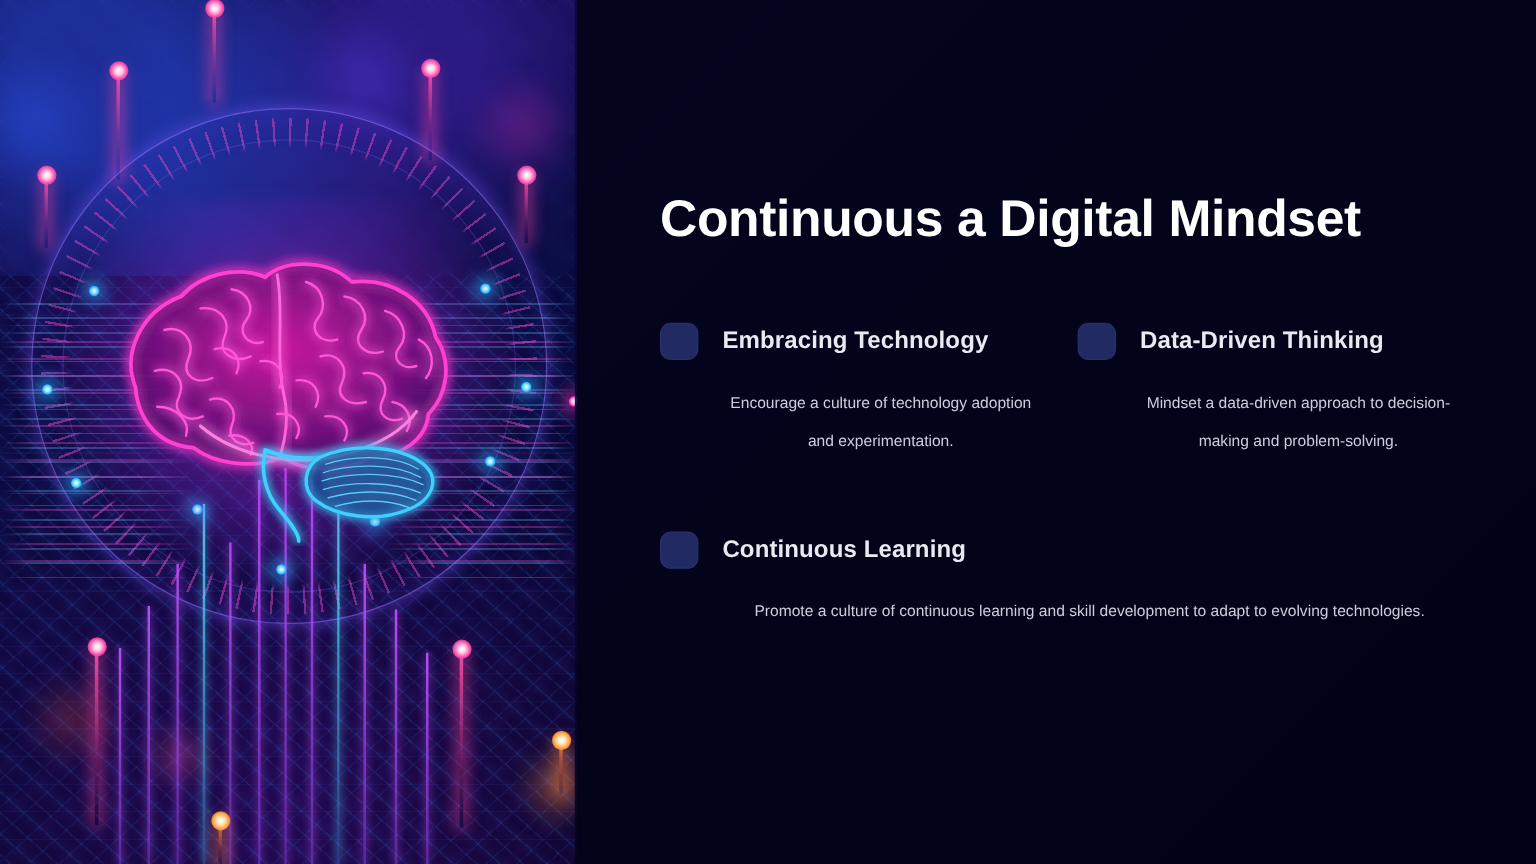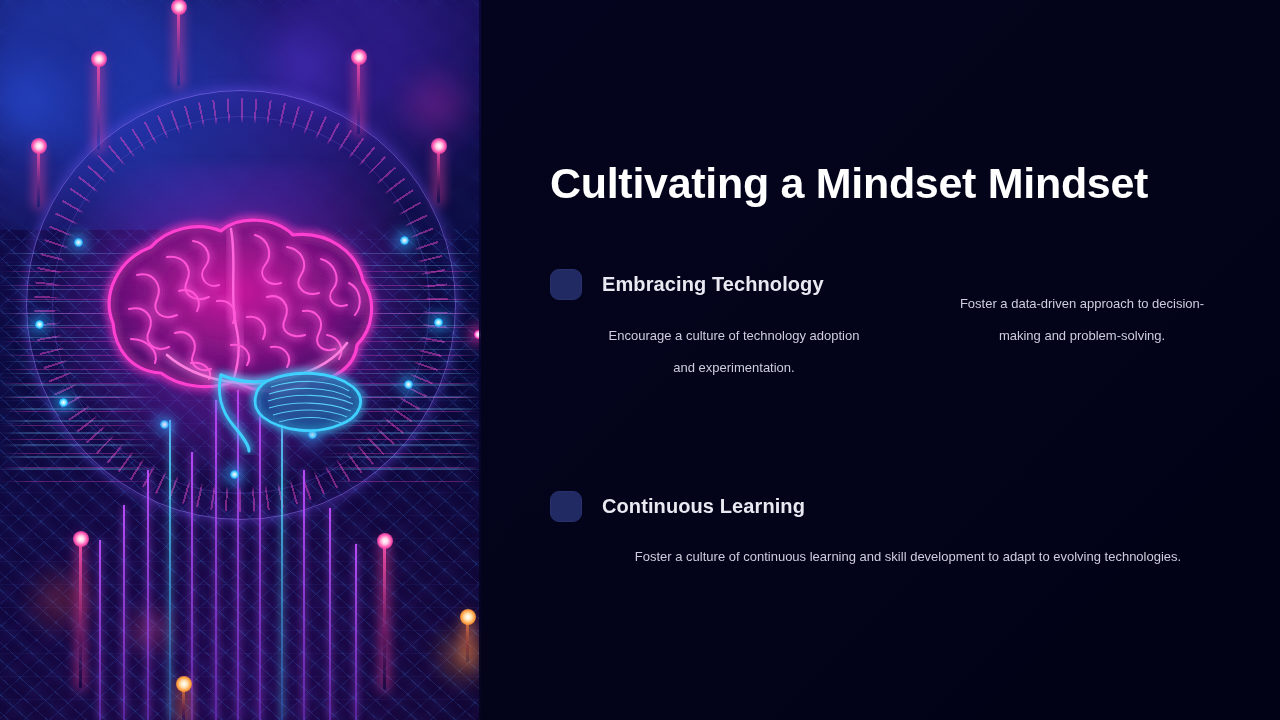--- a/index.html
+++ b/index.html
@@ -225,21 +225,21 @@
   }
 
   .row {
     display: flex;
     gap: 32px;
   }
 
   .card {
     width: 316px;
   }
-  .card.wide { width: 664px; margin-top: 48px; }
+  .card.wide { width: 664px; }
 
   .card-head {
     display: flex;
     align-items: center;
     gap: 20px;
     height: 32px;
   }
 
   .icon-box {
     flex: 0 0 32px;
@@ -428,47 +428,51 @@
           </g>
         </g>
       </svg>
     </div>
 
     <div class="hero-edge"></div>
   </div>
 
   <div class="panel">
 
-    <h1 class="page-title">Cultivating a Mindset Mindset</h1>
+    <h1 class="page-title">Continuous a Digital Mindset</h1>
 
     <div class="cards">
 
       <div class="row">
 
         <div class="card">
           <div class="card-head">
             <span class="icon-box"></span>
             <span class="card-title">Embracing Technology</span>
           </div>
           <p class="card-body">Encourage a culture of technology adoption and experimentation.</p>
         </div>
 
         <div class="card">
-          <p class="card-body">Foster a data-driven approach to decision-making and problem-solving.</p>
+          <div class="card-head">
+            <span class="icon-box"></span>
+            <span class="card-title">Data-Driven Thinking</span>
+          </div>
+          <p class="card-body">Mindset a data-driven approach to decision-making and problem-solving.</p>
         </div>
 
       </div>
 
       <div class="row row-2">
 
         <div class="card wide">
           <div class="card-head">
             <span class="icon-box"></span>
             <span class="card-title">Continuous Learning</span>
           </div>
-          <p class="card-body">Foster a culture of continuous learning and skill development to adapt to evolving technologies.</p>
+          <p class="card-body">Promote a culture of continuous learning and skill development to adapt to evolving technologies.</p>
         </div>
 
       </div>
 
     </div>
   </div>
 </div>
 
 </body></html>

